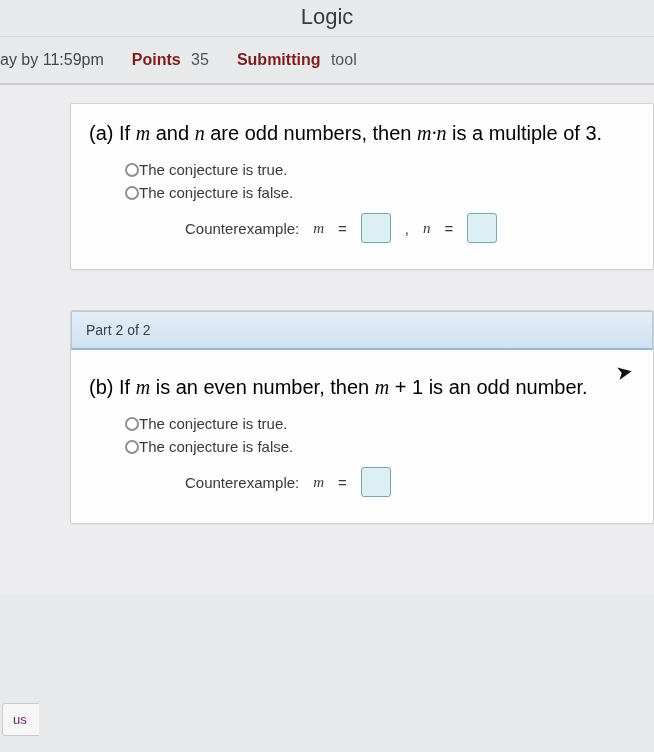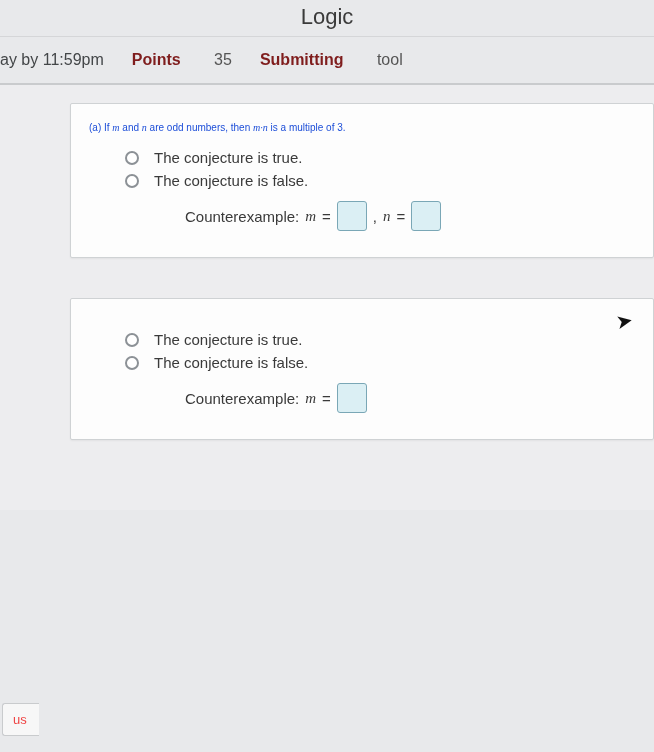--- a/index.html
+++ b/index.html
@@ -23,61 +23,61 @@
       display: flex;
       gap: 28px;
       align-items: center;
       padding: 14px 8px 14px 0;
       border-bottom: 2px solid #c9cbcd;
       font-size: 16px;
       color: #434648;
       white-space: nowrap;
     }
     .meta-row .label { font-weight: 600; margin-right: 6px; color: #7f1d1d;}
-    .meta-row .value { font-weight: 400; color: #555; margin-left: 23px;}
+    .meta-row .value { font-weight: 400; color: #555;}
     .content {
       background: #ededef;
       padding: 18px 0 30px 70px;
     }
     .card {
       background: #fdfdfd;
       border: 1px solid #cfd2d4;
       border-radius: 2px;
       margin-bottom: 40px;
       padding: 18px 18px 26px 18px;
       box-shadow: 0 1px 2px rgba(0,0,0,0.05);
     }
     .question-text {
-      font-size: 10px;
-      color: #1d4ed8;
+      font-size: 20px;
+      color: #000000;
       margin-bottom: 16px;
     }
     .question-text .mi { font-style: italic; font-family: Georgia, 'Times New Roman', serif; }
     .options { margin-left: 36px; }
     .option-row {
       display: flex;
       align-items: center;
-      gap: 15px;
+      gap: 0;
       margin: 6px 0;
       font-size: 15px;
       color: #3a3a3a;
     }
     .radio {
       width: 14px; height: 14px;
       border: 2px solid #8c9196;
       border-radius: 50%;
       background: #fff;
       flex: 0 0 auto;
     }
     .counter-row {
       margin-top: 12px;
       margin-left: 60px;
       display: flex;
       align-items: center;
-      gap: 6px;
+      gap: 14px;
       font-size: 15px;
       color: #3a3a3a;
     }
     .counter-row .mi { font-style: italic; font-family: Georgia, 'Times New Roman', serif; }
     .blank {
       display: inline-block;
       width: 30px; height: 30px;
       background: #dbeff4;
       border: 1px solid #7aa7b6;
       border-radius: 3px;
@@ -105,21 +105,21 @@
     .us-btn {
       position: absolute;
       left: 2px;
       bottom: 16px;
       background: #f7f7f7;
       border: 1px solid #c9cbcd;
       border-right: none;
       border-radius: 3px 0 0 3px;
       padding: 8px 12px 8px 10px;
       font-size: 13px;
-      color: #ef4444;
+      color: #701a75;
     }
     .root { position: relative; width: 654px; height: 752px; }
   </style>
 </head>
 <body>
 <div class="root">
 
 <div class="page-title-row">
   <span>Logic</span>
 </div>
@@ -158,22 +158,28 @@
         <span class="blank"></span>
         <span>,</span>
         <span class="mi">n</span>
         <span> = </span>
         <span class="blank"></span>
       </div>
     </div>
   </div>
 
   <div class="card with-header">
+    <div class="part-header">
+      <span>Part 2 of 2</span>
+    </div>
     <div class="body">
       <span class="cursor">➤</span>
+      <div class="question-text">
+        <span>(b)</span><span> If </span><span class="mi">m</span><span> is an even number, then </span><span class="mi">m</span><span> + </span><span>1</span><span> is an odd number.</span>
+      </div>
       <div class="options">
         <div class="option-row">
           <span class="radio"></span>
           <span>The conjecture is true.</span>
         </div>
         <div class="option-row">
           <span class="radio"></span>
           <span>The conjecture is false.</span>
         </div>
         <div class="counter-row">

